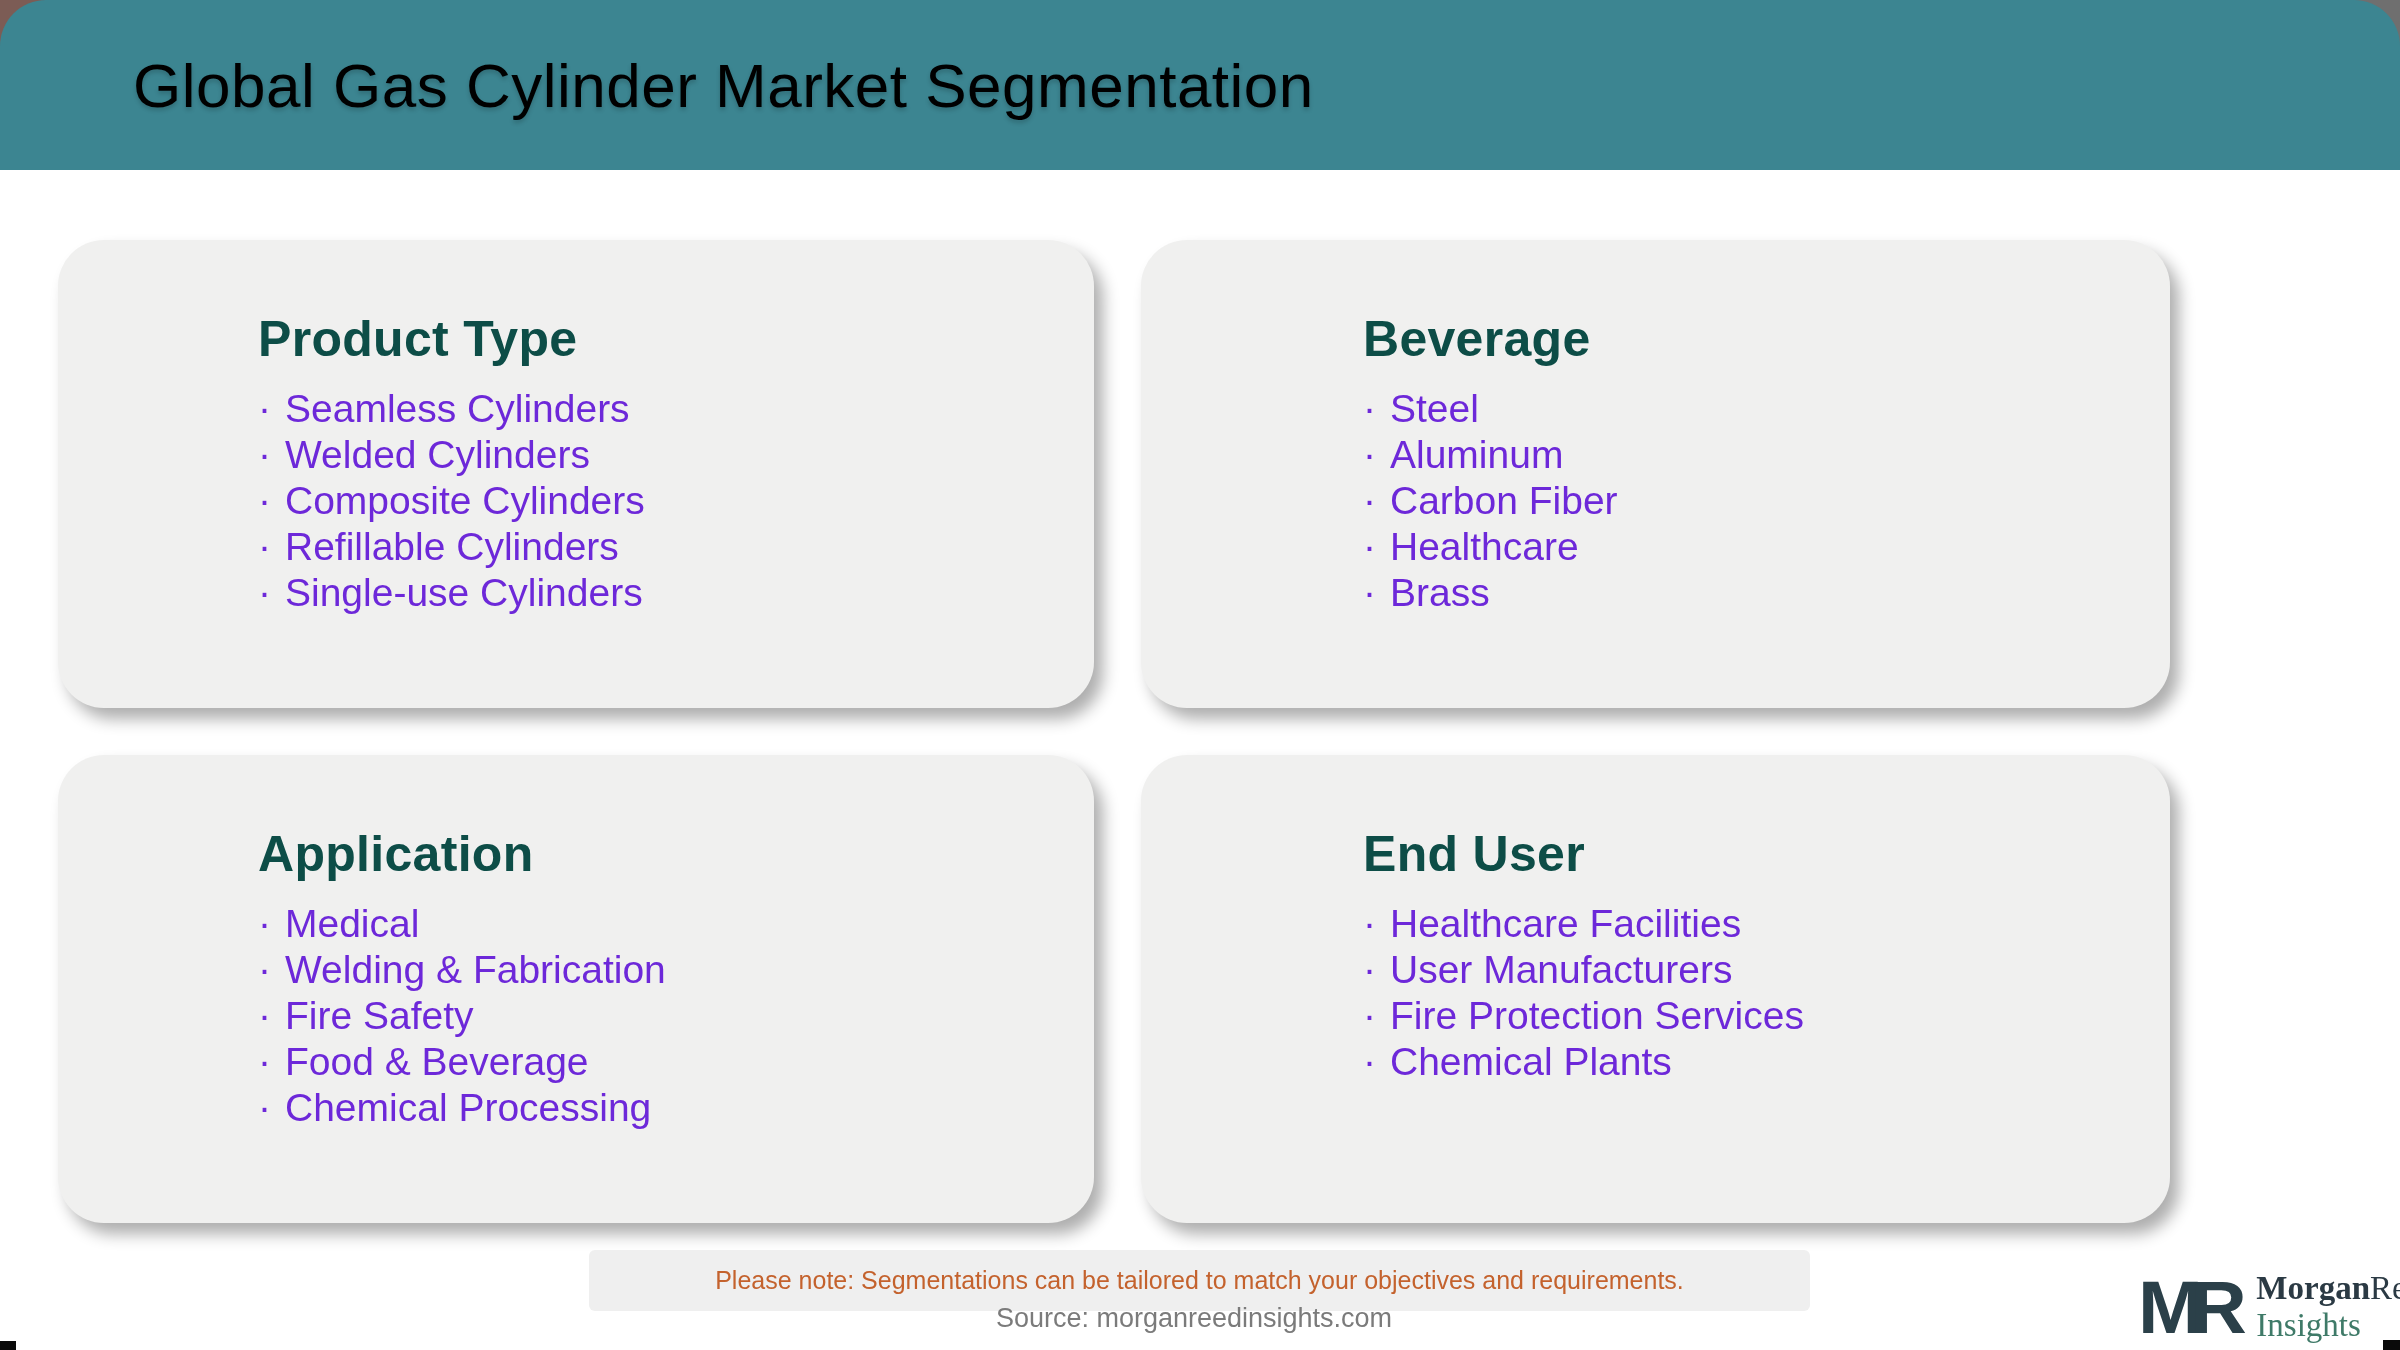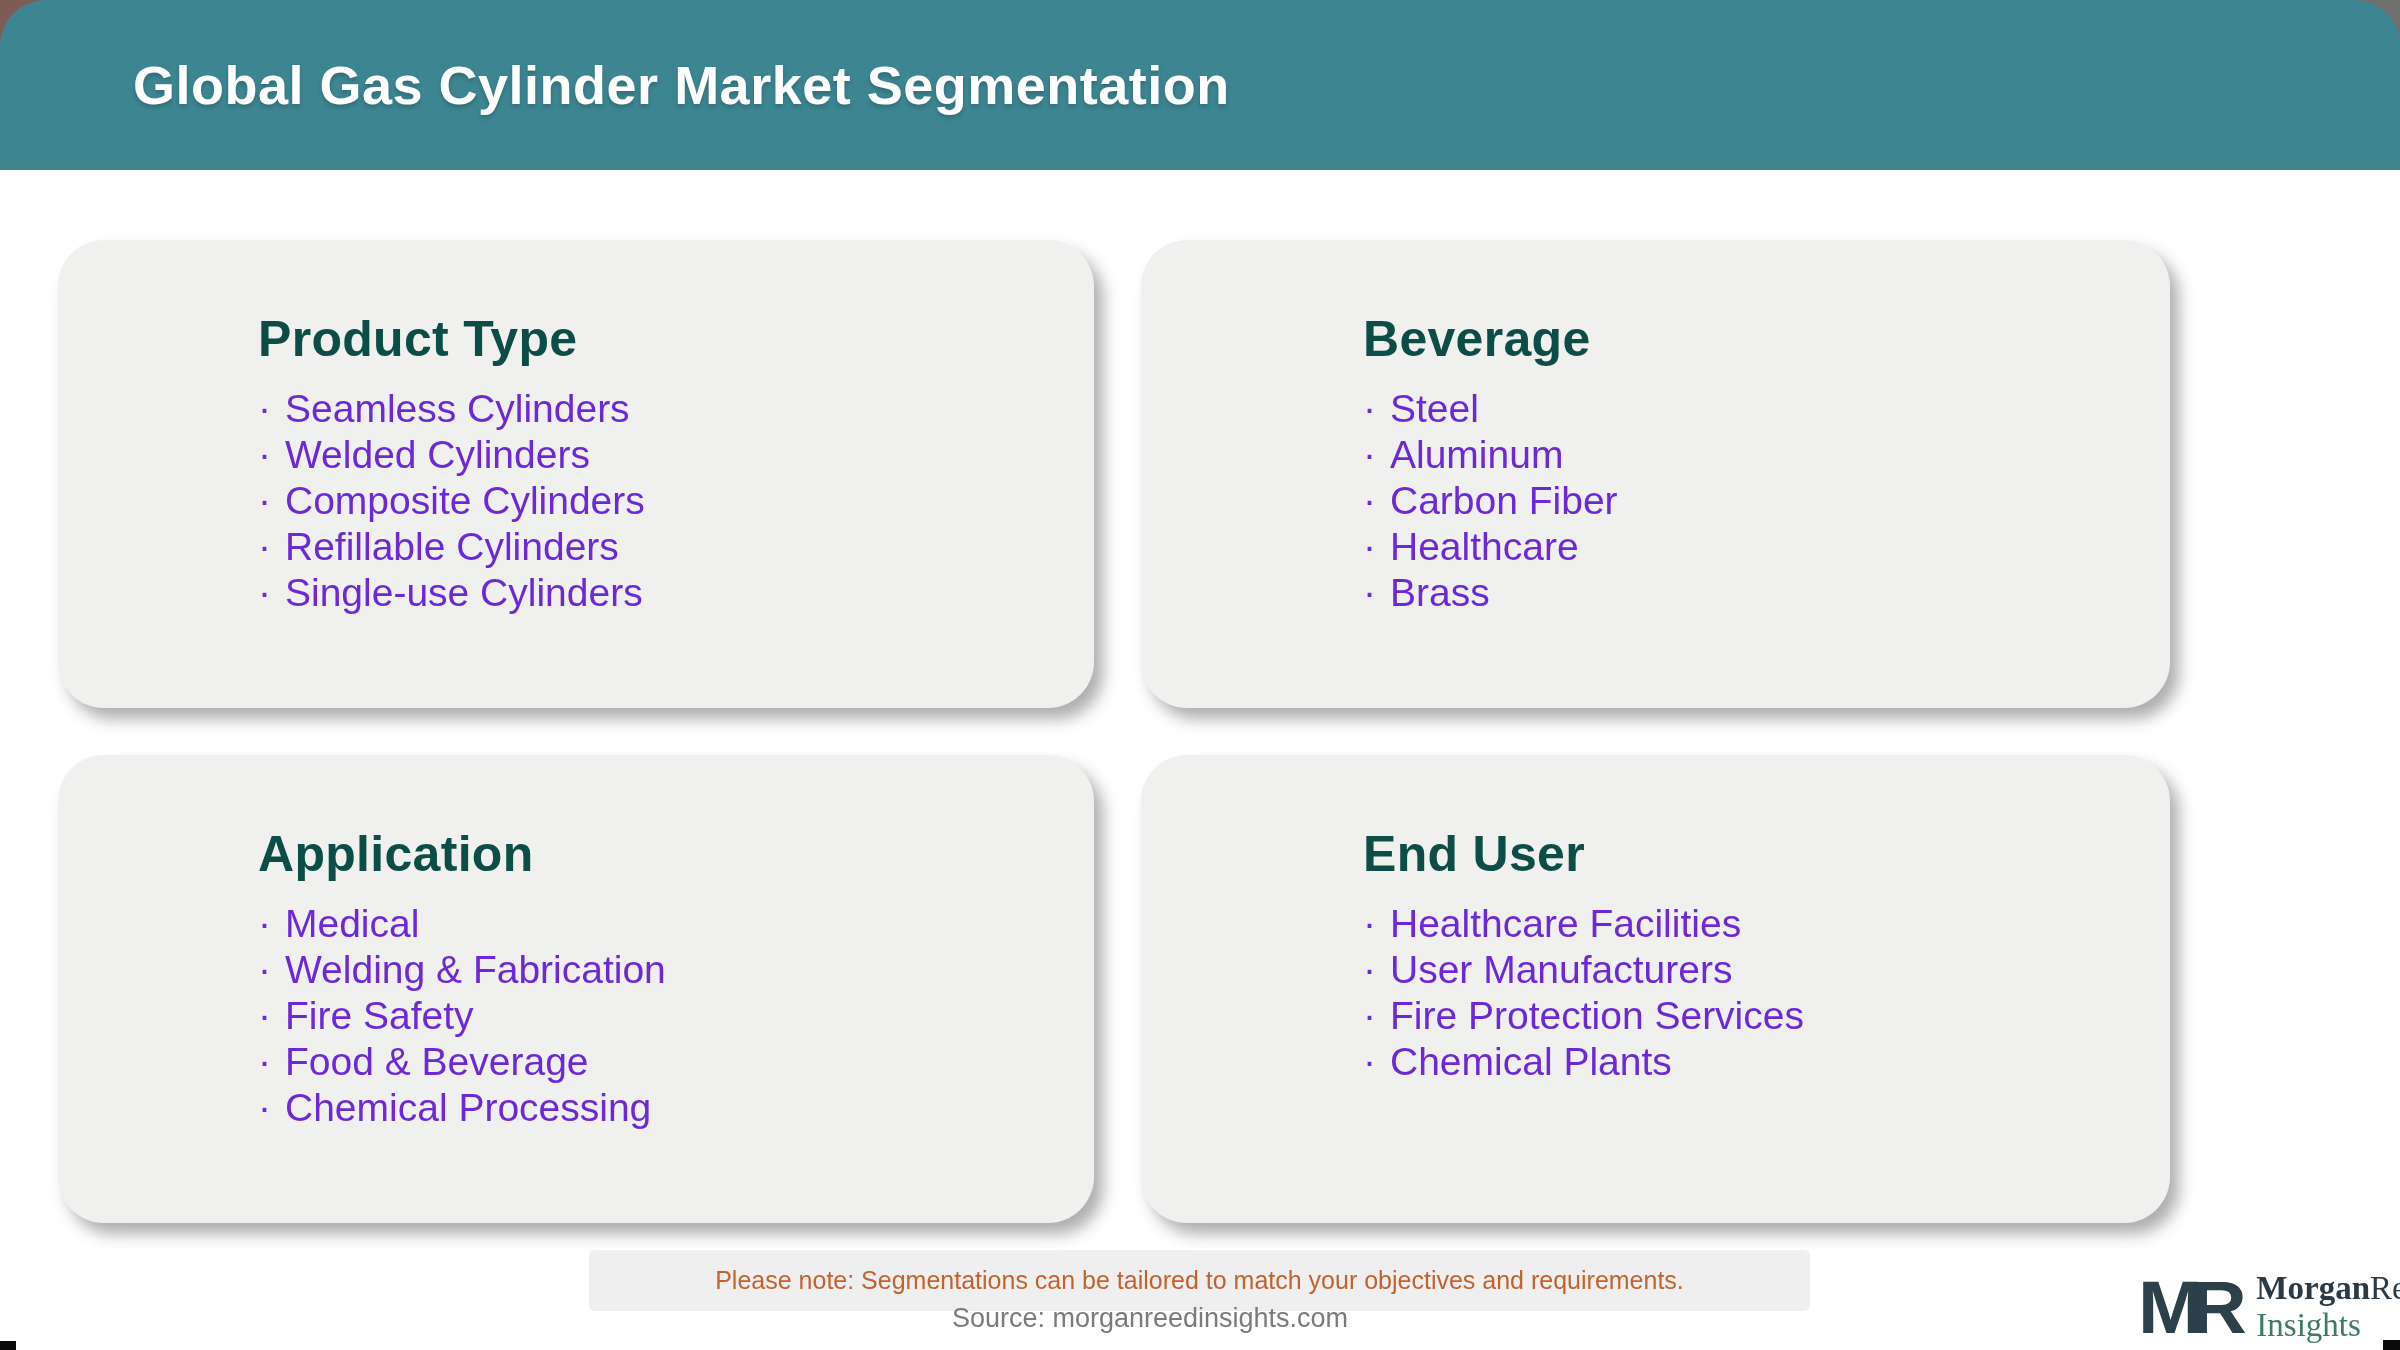--- a/index.html
+++ b/index.html
@@ -22,23 +22,23 @@
     position: absolute;
     left: 0; top: 0;
     width: 2400px; height: 170px;
     background: #3c8591;
     border-radius: 46px 46px 0 0;
     display: flex; align-items: center;
     z-index: 2;
   }
   .header h1 {
     margin: 0 0 0 133px;
-    color: #ffffff;
-    font-size: 54px;
-    font-weight: bold;
+    color: #000000;
+    font-size: 62px;
+    font-weight: normal;
     letter-spacing: 0.5px;
     text-shadow: 0 3px 4px rgba(0,0,0,0.18);
   }
 
   
   .cards {
     position: absolute;
     left: 58px; top: 240px;
     display: grid;
     grid-template-columns: 1036px 1029px;
@@ -87,20 +87,21 @@
 
   
   .source {
     position: absolute;
     left: 0; top: 1303px;
     width: 2300px;
     text-align: center;
     color: #7b7b7b;
     font-size: 27px;
     z-index: 2;
+    padding-left: 44px;
   }
 
   
   .logo {
     position: absolute;
     left: 2138px; top: 1268px;
     display: flex; align-items: center;
     z-index: 2;
   }
   .logo .monogram {

